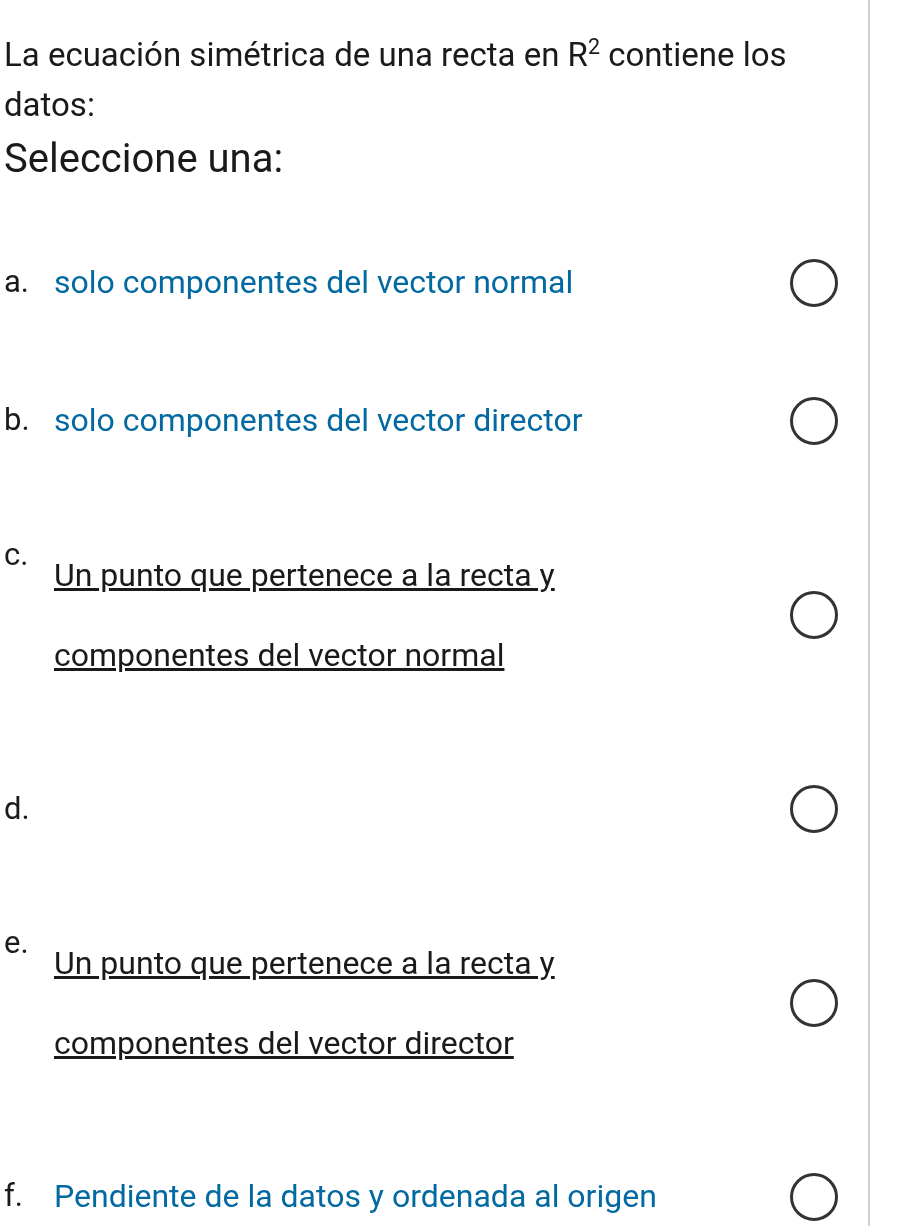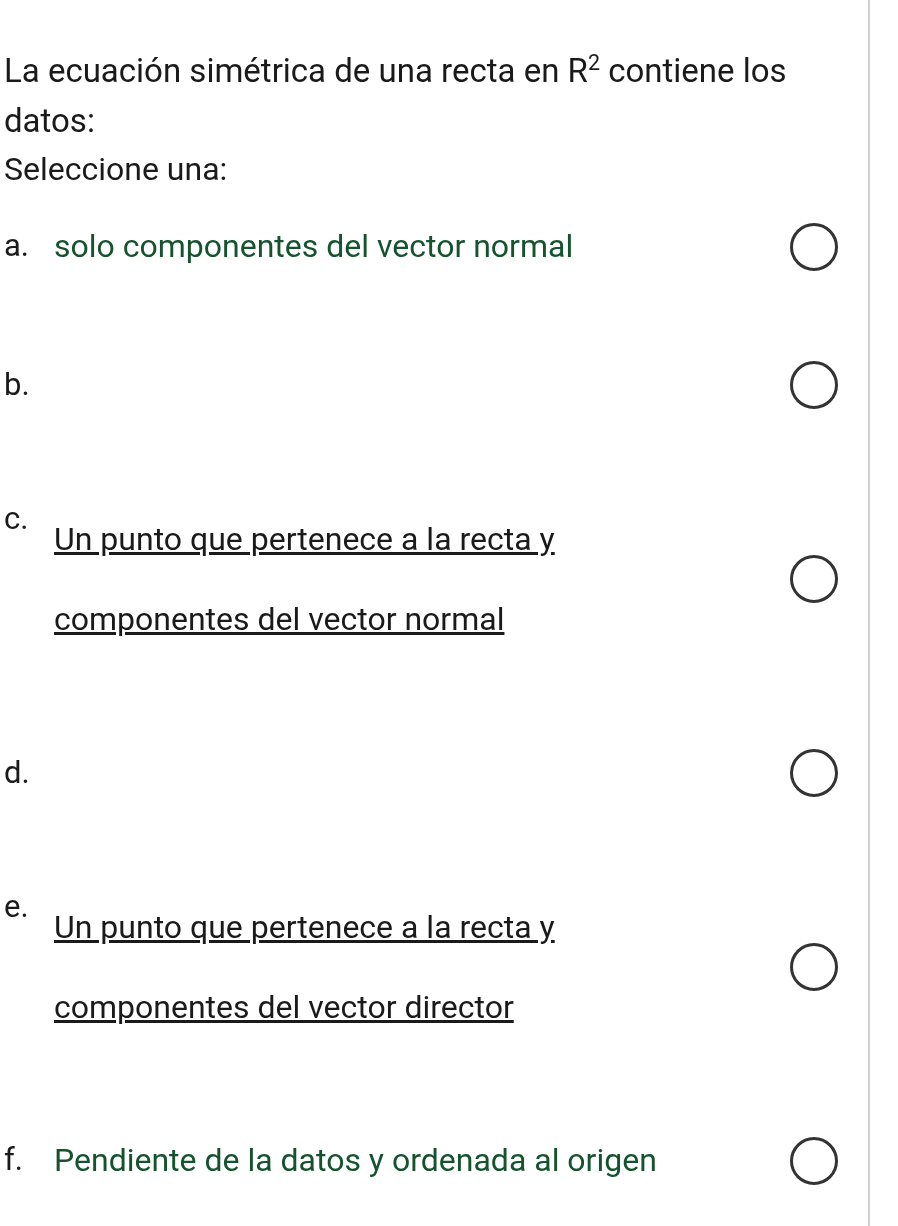--- a/index.html
+++ b/index.html
@@ -19,31 +19,30 @@
       border-right: 2px solid #d0d0d0;
       height: 100%;
       width: 870px;
     }
     .question-text {
       font-size: 33px;
       color: #1a1a1a;
       line-height: 1.5;
       margin-bottom: 0;
       padding-right: 20px;
-      margin-top: 16px;
     }
     .question-text sup {
       font-size: 0.65em;
       vertical-align: super;
     }
     .instruction {
-      font-size: 32px;
+      font-size: 40px;
       color: #1a1a1a;
       line-height: 1.5;
-      margin-bottom: 30px;
+      margin-bottom: 70px;
     }
     .options-list {
       list-style: none;
     }
     .option-row {
       display: flex;
       align-items: center;
       justify-content: space-between;
       margin-bottom: 90px;
       padding-right: 30px;
@@ -62,21 +61,21 @@
     }
     .option-text {
       font-size: 32px;
       color: #1a1a1a;
       line-height: 2.5;
       max-width: 650px;
       text-decoration: underline;
     }
     .option-text-single {
       font-size: 32px;
-      color: #14532d;
+      color: #0369a1;
       line-height: 1.3;
       max-width: 650px;
     }
     .radio-circle {
       width: 48px;
       height: 48px;
       border: 3px solid #333;
       border-radius: 50%;
       flex-shrink: 0;
       margin-left: 20px;
@@ -99,20 +98,21 @@
       <div class="option-left">
         <span class="option-letter">a.</span>
         <span class="option-text-single">solo componentes del vector normal</span>
       </div>
       <div class="radio-circle"></div>
     </li>
 
     <li class="option-row">
       <div class="option-left">
         <span class="option-letter">b.</span>
+        <span class="option-text-single">solo componentes del vector director</span>
       </div>
       <div class="radio-circle"></div>
     </li>
 
     <li class="option-row">
       <div class="option-left">
         <span class="option-letter">c.</span>
         <span class="option-text">Un punto que pertenece a la recta y componentes del vector normal</span>
       </div>
       <div class="radio-circle"></div>

